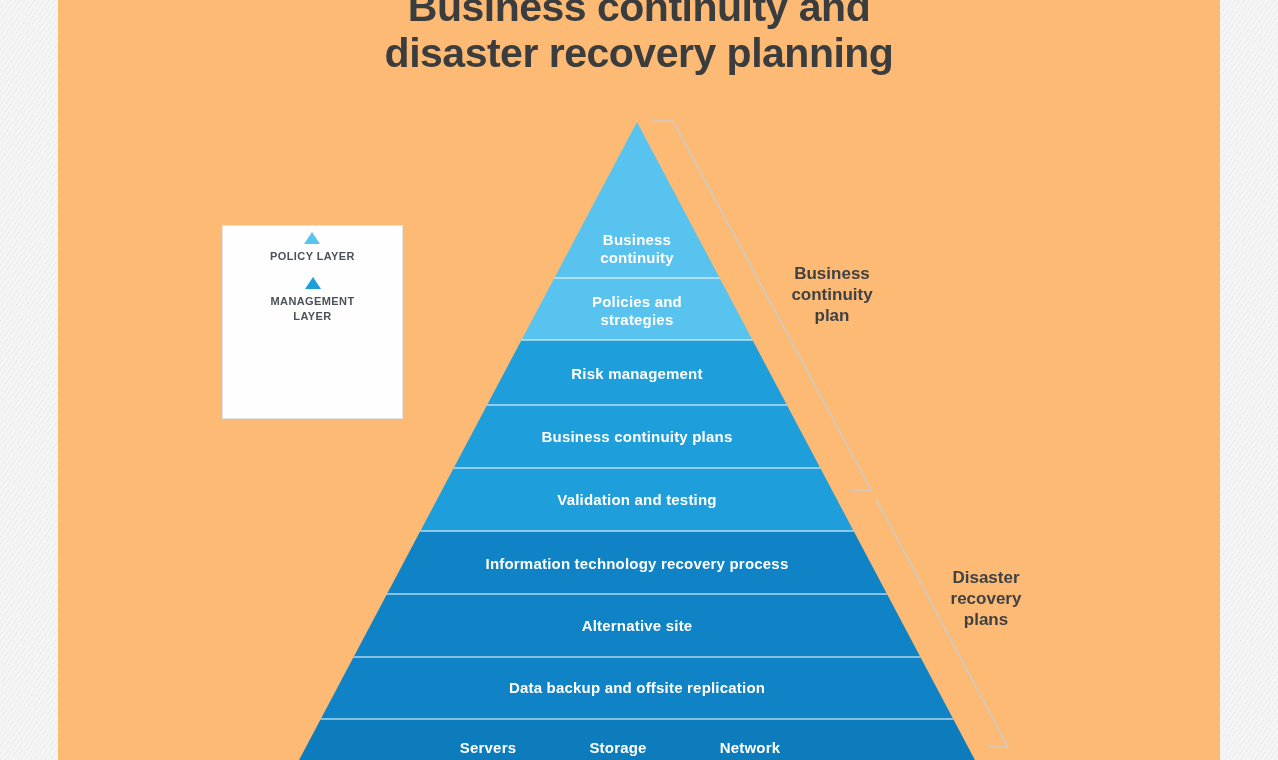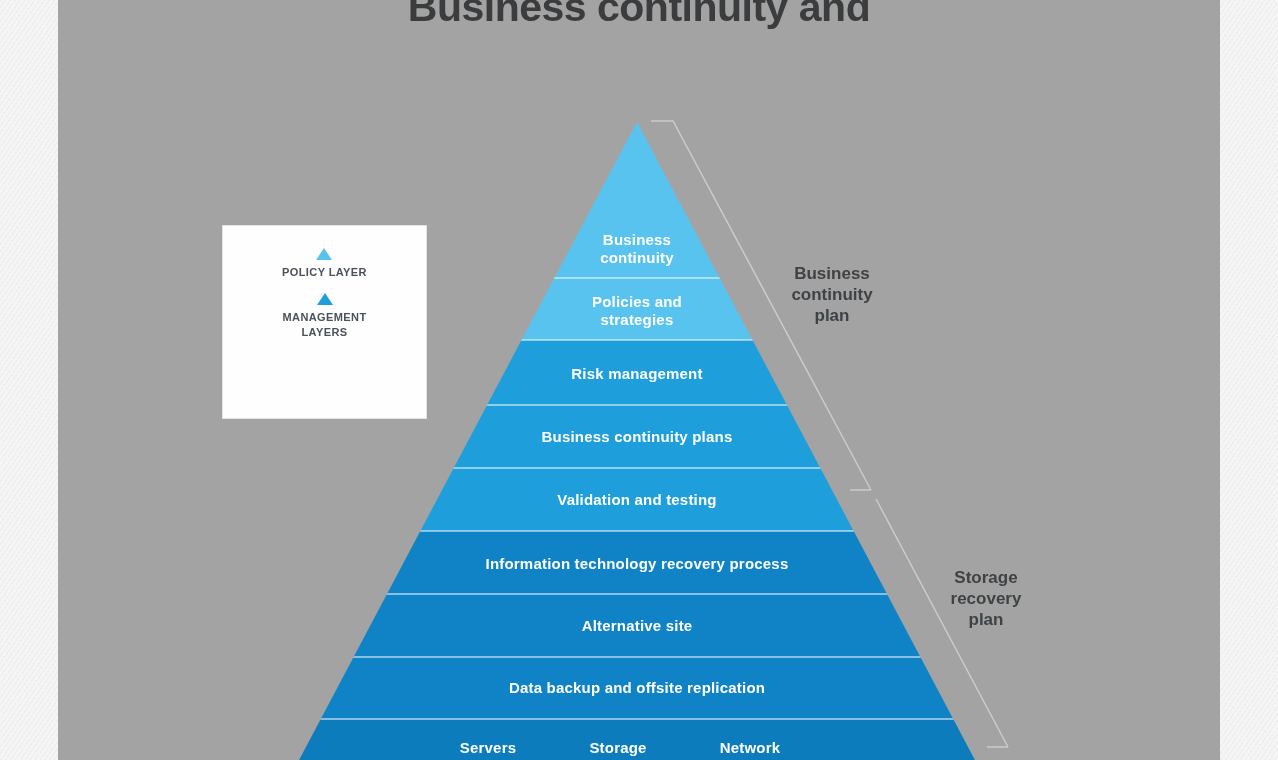--- a/index.html
+++ b/index.html
@@ -1,33 +1,33 @@
 <!DOCTYPE html>
 <html><head>
 <meta charset="utf-8">
 <style>
   html,body{margin:0;padding:0;background:#fff;}
   .canvas{
-    position:relative;width:1278px;height:760px;overflow:hidden;background:#a3a3a3;
+    position:relative;width:1278px;height:760px;overflow:hidden;background:#fdba74;
     font-family:"Liberation Sans",sans-serif;
   }
   .texture{
     position:absolute;top:0;bottom:0;width:58px;background-color:#f5f5f5;
     background-image:repeating-linear-gradient(125deg,rgba(0,0,0,0.035) 0px,rgba(0,0,0,0.035) 1px,transparent 1px,transparent 4px);
   }
   .texture.left{left:0;}
   .texture.right{right:0;}
   .title{
     position:absolute;left:60px;right:60px;top:-16px;text-align:center;
     font-weight:700;font-size:41px;line-height:46px;color:#3a3c3e;letter-spacing:-0.5px;
   }
   .legend{
-    position:absolute;left:222px;top:225px;width:205px;height:194px;
+    position:absolute;left:222px;top:225px;width:181px;height:194px;
     background:#fefefe;border:1px solid #e3e3e3;box-sizing:border-box;
-    display:flex;flex-direction:column;align-items:center;padding-top:22px;gap:13px;
+    display:flex;flex-direction:column;align-items:center;padding-top:6px;gap:13px;
   }
   .legend-item{display:flex;flex-direction:column;align-items:center;gap:5px;}
   .tri{width:0;height:0;border-left:8px solid transparent;border-right:8px solid transparent;border-bottom:12px solid #1e9fdb;}
   .legend-label{font-weight:700;font-size:11px;line-height:15px;color:#4a5159;letter-spacing:0.4px;text-align:center;}
   .pyramid-svg{position:absolute;left:0;top:0;}
   .layer-label{fill:#ffffff;font-family:"Liberation Sans",sans-serif;font-size:15px;font-weight:600;text-anchor:middle;letter-spacing:0.2px;}
   .sep{stroke:rgba(255,255,255,0.5);stroke-width:2;}
   .bracket{stroke:#cbcbcb;stroke-width:1.5;fill:none;stroke-linecap:butt;}
   .annotation{position:absolute;font-size:17px;line-height:21px;font-weight:600;color:#3f4245;text-align:center;}
   .annotation.bc{left:779px;top:263px;width:106px;}
@@ -35,34 +35,35 @@
 </style>
 </head>
 <body>
 
 <div class="canvas">
   <div class="texture left"></div>
   <div class="texture right"></div>
 
   <div class="title">
     <div>Business continuity and</div>
+    <div>disaster recovery planning</div>
   </div>
 
   <div class="legend" id="legend">
       <div class="legend-item">
         <div class="tri" style="border-bottom-color: rgb(89, 195, 239);"></div>
         <div class="legend-label">
           <div>POLICY LAYER</div>
         </div>
       </div>
       <div class="legend-item">
         <div class="tri" style="border-bottom-color: rgb(30, 159, 219);"></div>
         <div class="legend-label">
           <div>MANAGEMENT</div>
-          <div>LAYERS</div>
+          <div>LAYER</div>
         </div>
       </div>
     </div>
 
   <svg class="pyramid-svg" width="1278" height="760" viewBox="0 0 1278 760">
     <defs>
       <clipPath id="pyr">
         <polygon points="637,122 298,762 976,762"></polygon>
       </clipPath>
     </defs>
@@ -102,14 +103,14 @@
         <text x="618" y="753" class="layer-label">Storage</text>
         <text x="750" y="753" class="layer-label">Network</text>
       </g>
     <g>
       <path class="bracket" d="M651 121 H673 L871 490 M850 490 H871"></path>
       <path class="bracket" d="M876 499 L1008 747 M987 747 H1008"></path>
     </g>
   </svg>
 
   <div class="annotation bc">Business continuity plan</div>
-  <div class="annotation dr">Storage recovery plan</div>
+  <div class="annotation dr">Disaster recovery plans</div>
 </div>
 
 </body></html>

